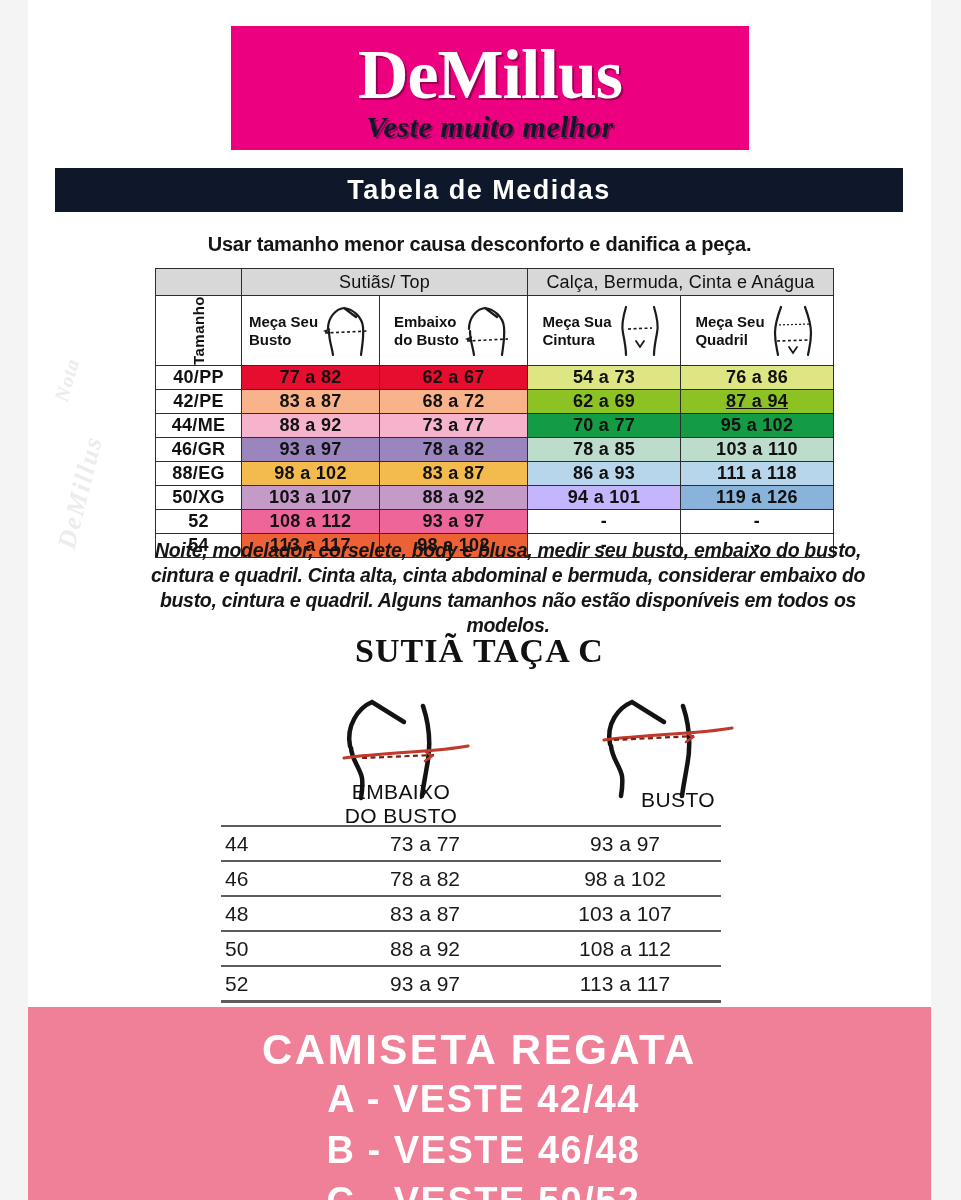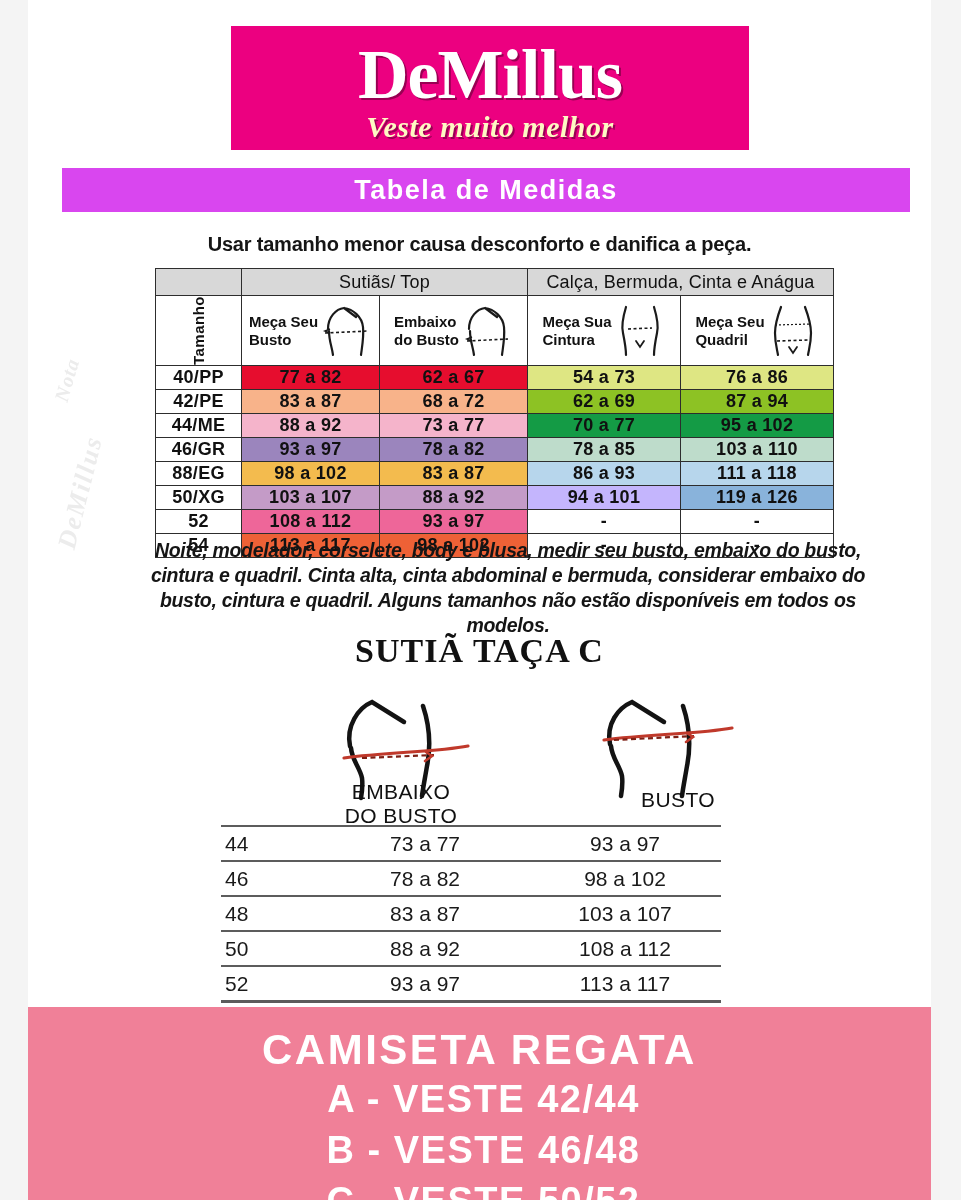--- a/index.html
+++ b/index.html
@@ -58,35 +58,35 @@
     line-height: 1;
     margin-top: 14px;
     letter-spacing: -1px;
     text-shadow: 2px 2px 0 rgba(0,0,0,.35);
   }
   #logo-tagline {
     font-family: "Liberation Serif", serif;
     font-weight: bold;
     font-style: italic;
     font-size: 30px;
-    color: #fef9c3;
+    color: #0f172a;
     line-height: 1;
     margin-top: 2px;
     letter-spacing: 0.5px;
     text-shadow: 2px 2px 0 rgba(0,0,0,.35);
   }
 
   
   #blue-band {
     position: absolute;
-    left: 34px;
+    left: 27px;
     top: 168px;
     width: 848px;
     height: 44px;
-    background: #d946ef;
+    background: #0f172a;
     color: #ffffff;
     font-size: 27px;
     font-weight: bold;
     letter-spacing: 1.5px;
     display: flex;
     align-items: center;
     justify-content: center;
   }
 
   
@@ -344,21 +344,21 @@
           <td style="background: rgb(230, 13, 46);">77 a 82</td>
           <td style="background: rgb(230, 13, 46);">62 a 67</td>
           <td style="background: rgb(222, 230, 131);">54 a 73</td>
           <td style="background: rgb(222, 230, 131);">76 a 86</td>
         </tr>
         <tr class="datarow">
           <td style="background: rgb(255, 255, 255);">42/PE</td>
           <td style="background: rgb(248, 179, 138);">83 a 87</td>
           <td style="background: rgb(248, 179, 138);">68 a 72</td>
           <td style="background: rgb(141, 194, 36);">62 a 69</td>
-          <td style="background: rgb(141, 194, 36);">87 a 94</td>
+          <td style="background: rgb(141, 194, 36); text-decoration: underline;">87 a 94</td>
         </tr>
         <tr class="datarow">
           <td style="background: rgb(255, 255, 255);">44/ME</td>
           <td style="background: rgb(245, 180, 203);">88 a 92</td>
           <td style="background: rgb(245, 180, 203);">73 a 77</td>
           <td style="background: rgb(20, 155, 69);">70 a 77</td>
           <td style="background: rgb(20, 155, 69);">95 a 102</td>
         </tr>
         <tr class="datarow">
           <td style="background: rgb(255, 255, 255);">46/GR</td>

